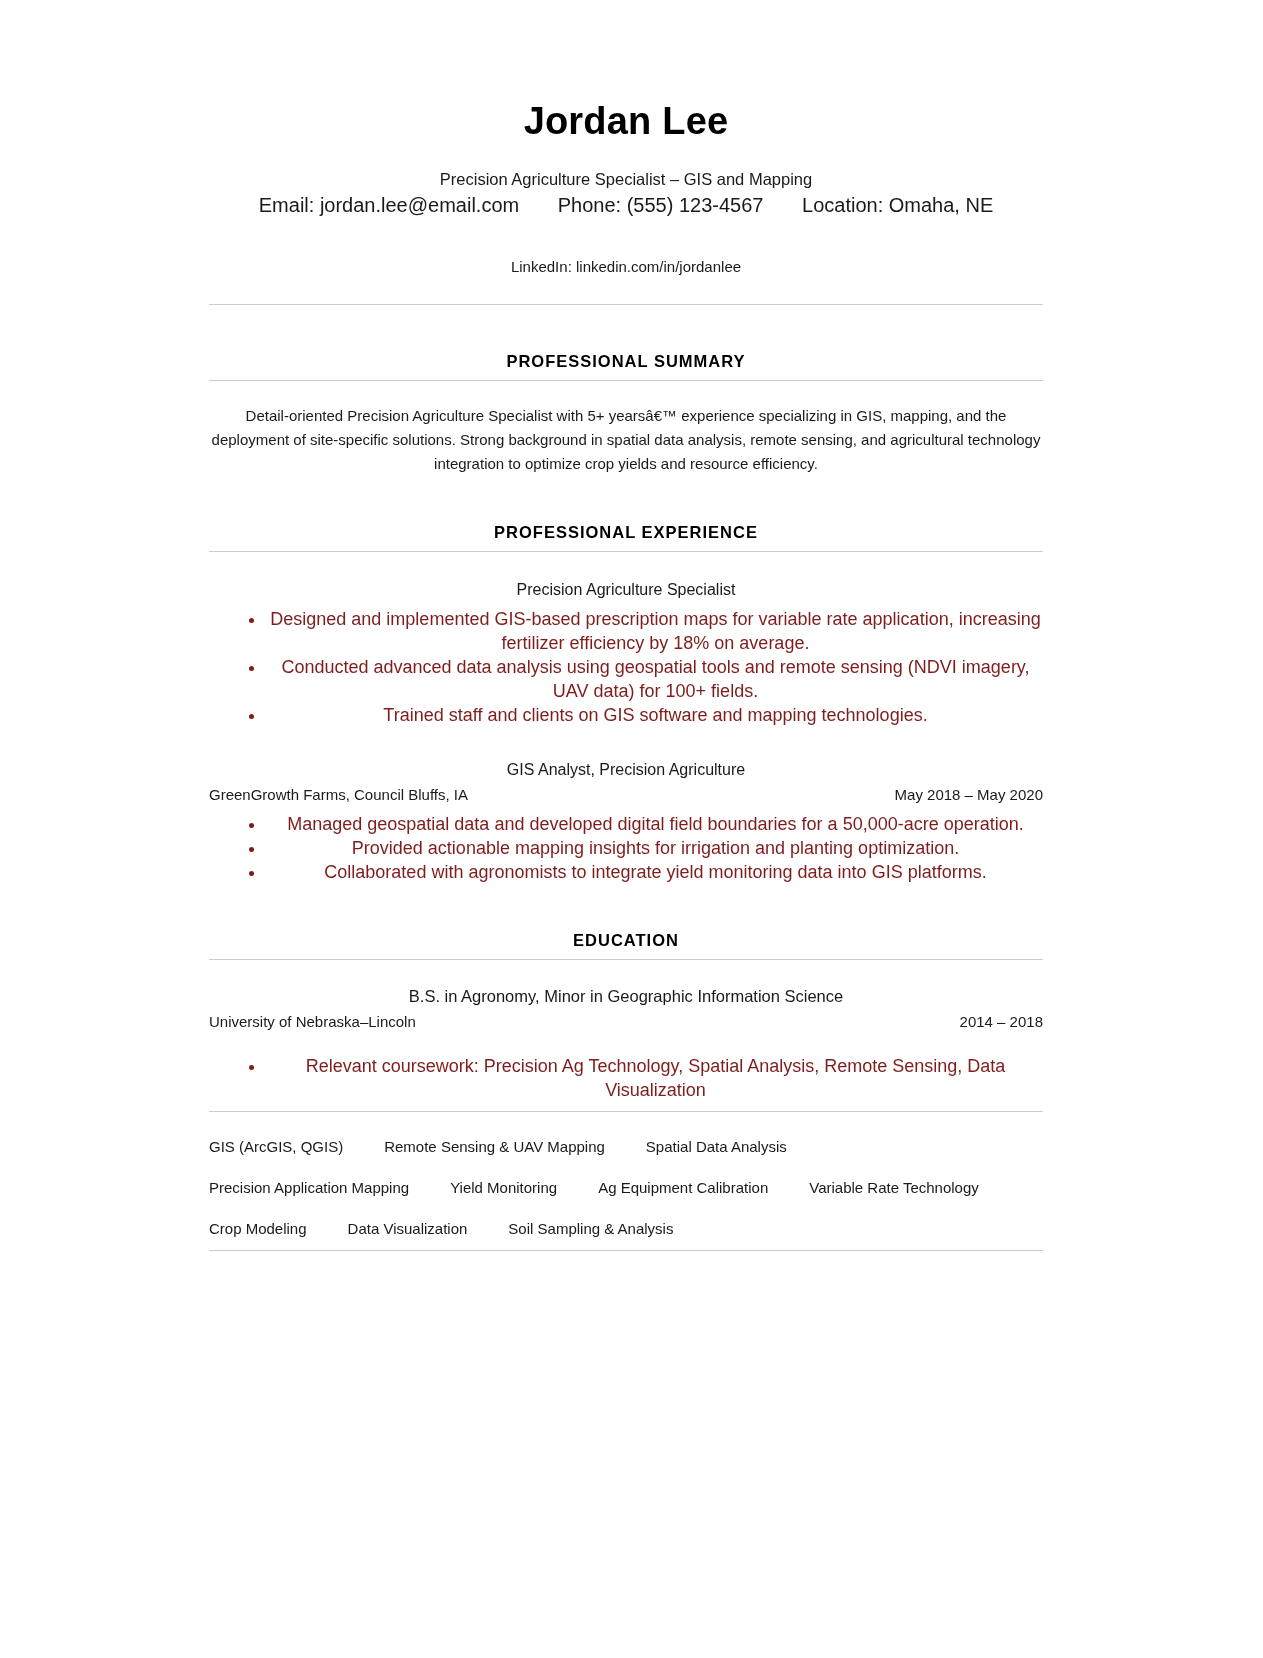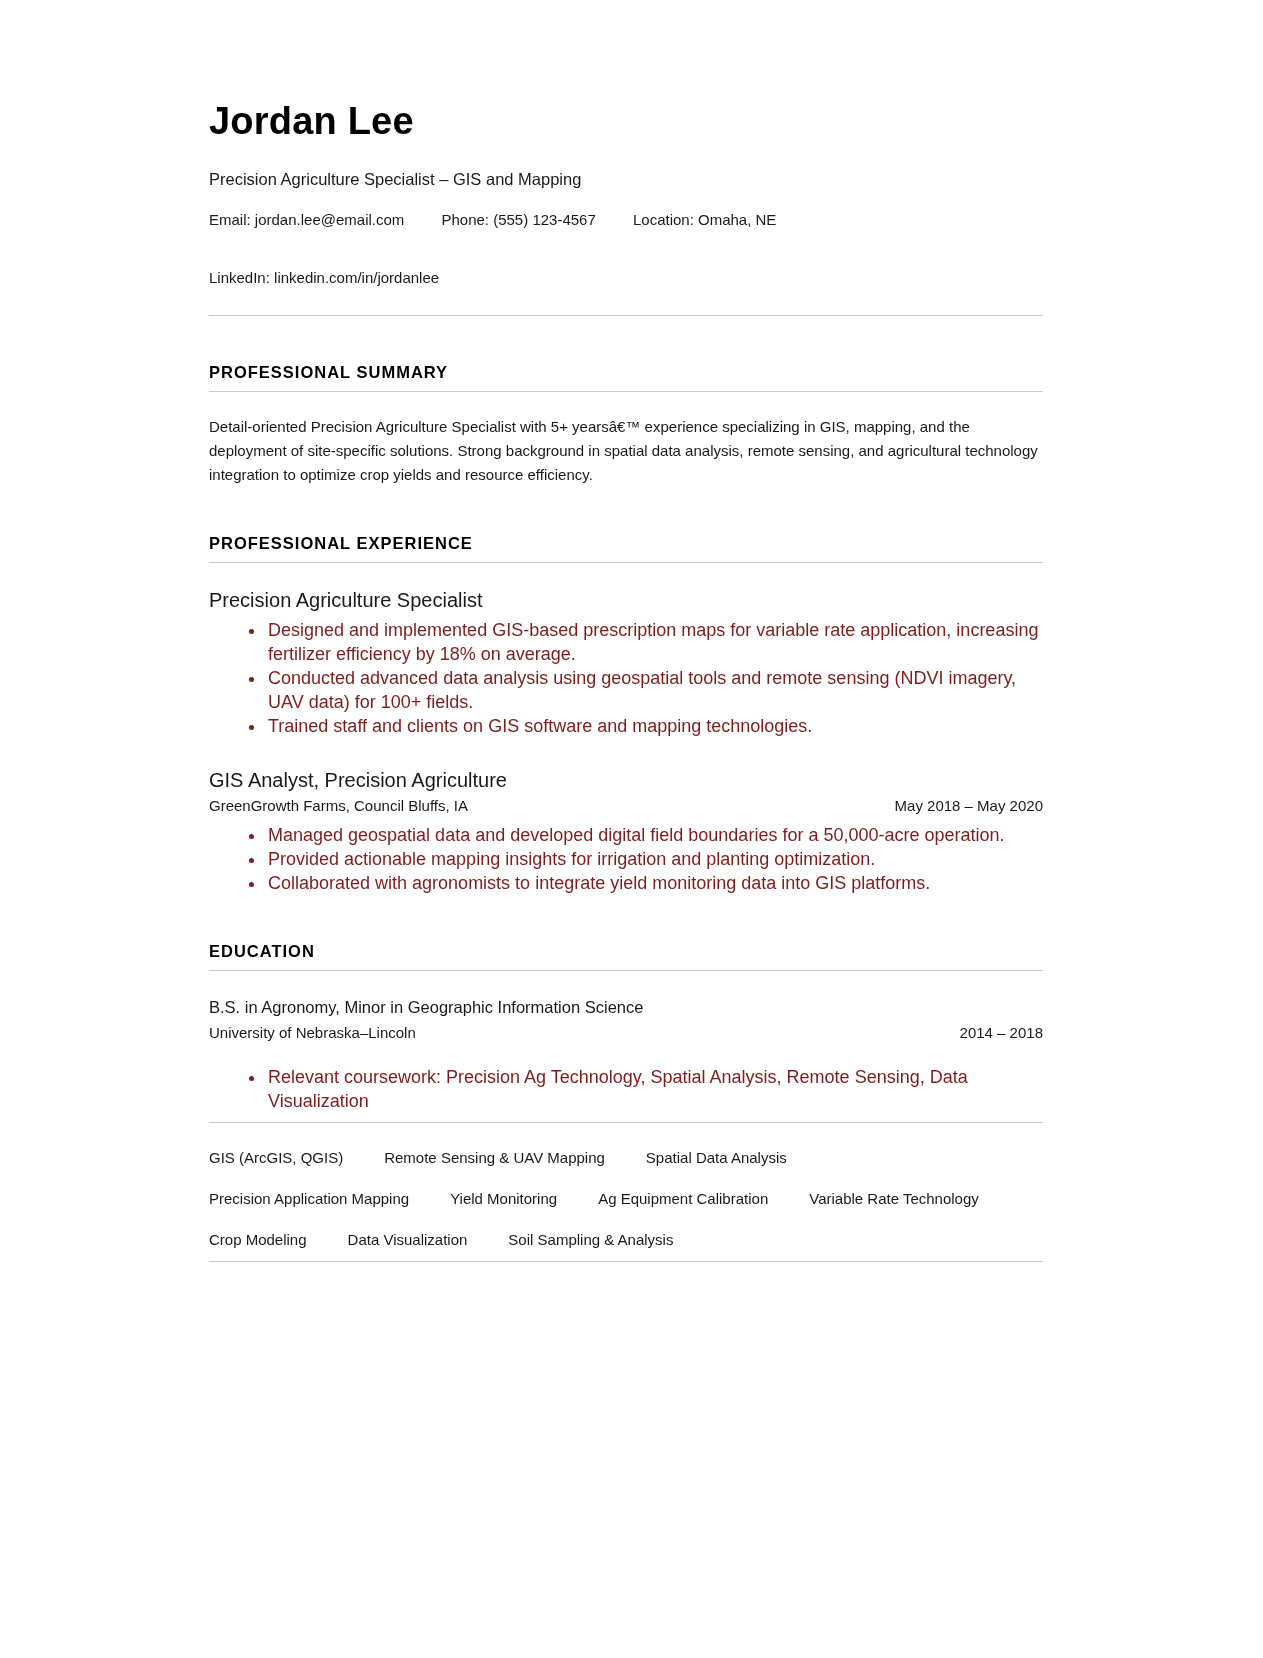--- a/index.html
+++ b/index.html
@@ -10,37 +10,38 @@
   }
   body {
     width: 1263px;
     min-height: 1658px;
     font-family: "Liberation Sans", "DejaVu Sans", sans-serif;
     color: #111111;
     -webkit-font-smoothing: antialiased;
   }
   .page {
     padding: 100px 220px 60px 209px; 
+    text-align: center;
   }
   
   .name {
     margin: 0;
     font-size: 38px;
     font-weight: 700;
     color: #000000;
     letter-spacing: 0.2px;
   }
   .headline {
     margin: 27px 0 0 0;
     font-size: 16.5px;
     color: #1a1a1a;
   }
   .contact-row {
-    margin: 22px 0 0 0;
-    font-size: 15px;
+    margin: 5px 0 0 0;
+    font-size: 20px;
     color: #1a1a1a;
   }
   .contact-row span { margin-right: 33px; }
   .contact-row span:last-child { margin-right: 0; }
   .linkedin-row {
     margin: 41px 0 0 0;
     font-size: 15px;
     color: #1a1a1a;
   }
   
@@ -65,21 +66,21 @@
     margin: 23px 0 0 0;
     font-size: 15px;
     line-height: 24px;
     color: #1a1a1a;
   }
   
   .job { margin-top: 25px; }
   .job + .job { margin-top: 30px; }
   .job-title {
     margin: 0;
-    font-size: 20px;
+    font-size: 16px;
     color: #1a1a1a;
     line-height: 25px;
   }
   .job-meta {
     display: flex;
     justify-content: space-between;
     align-items: baseline;
     font-size: 15px;
     color: #1a1a1a;
     line-height: 25px;

